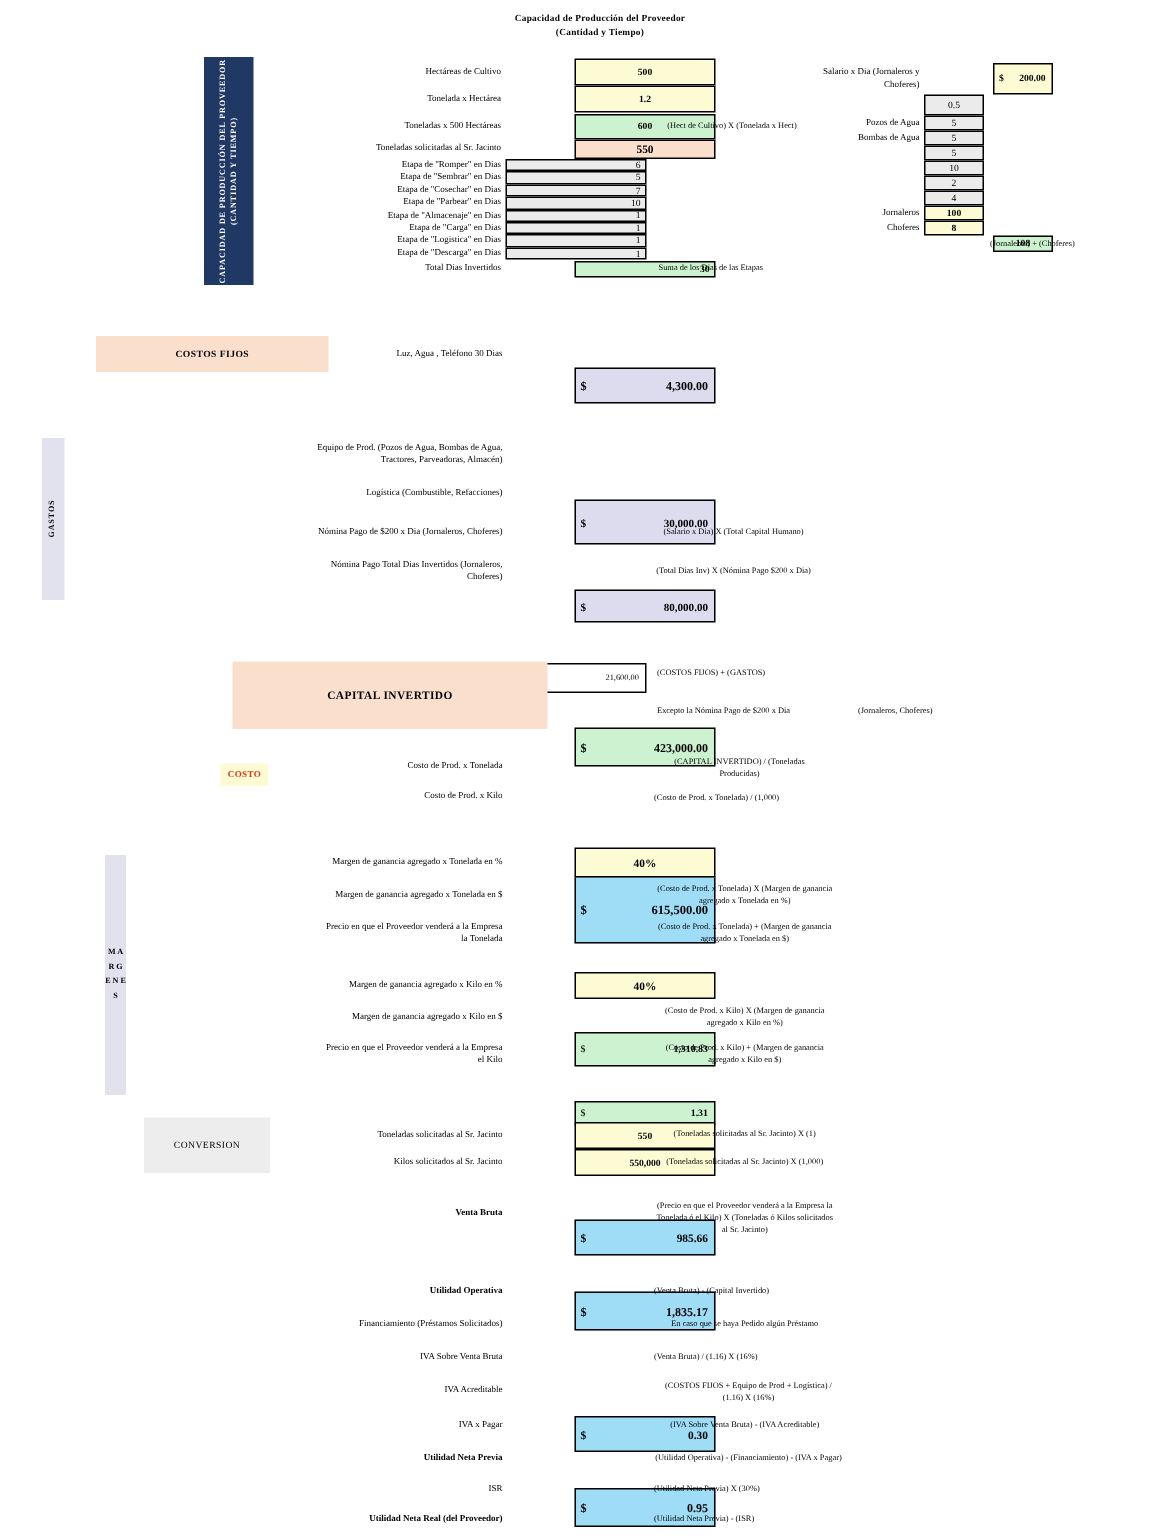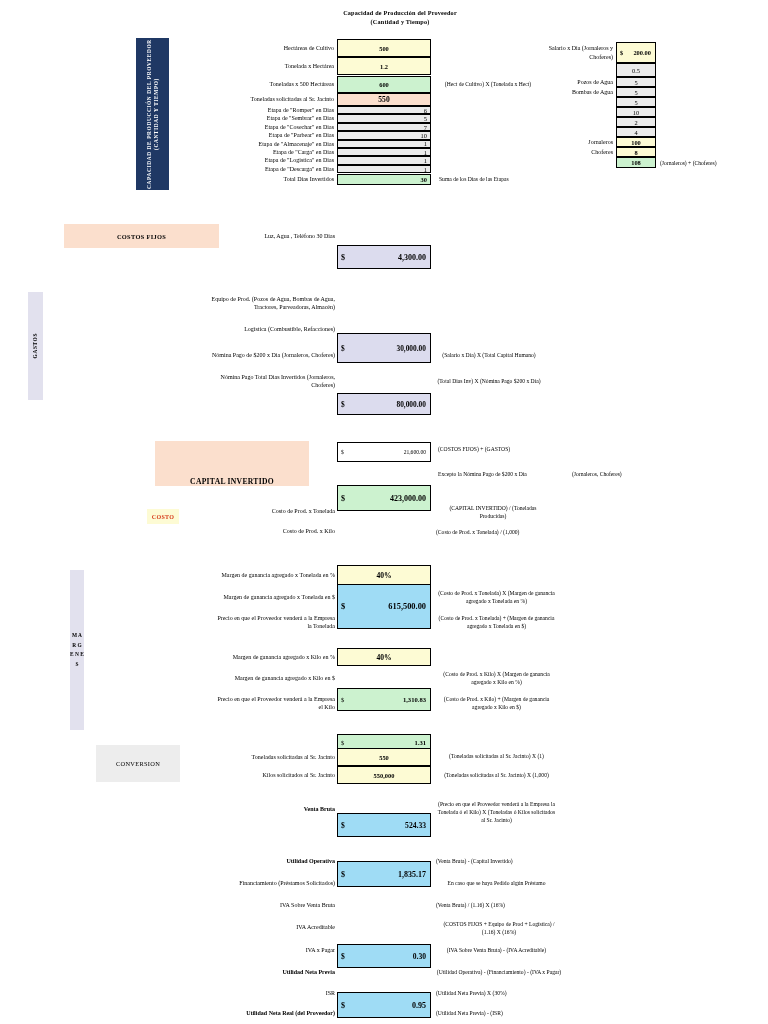--- a/index.html
+++ b/index.html
@@ -33,21 +33,21 @@
   .cell.money.plain .cur{font-weight:normal;}
 
   .yel{background:#fdfbd4;}
   .grn{background:#ccf2cf;}
   .pch{background:#fbdfcd;}
   .gry{background:#ebebeb;}
   .lav{background:#dcdcee;}
   .blu{background:#9fdcf5;}
   .wht{background:#ffffff;}
 
-  .thick{border:1.4px solid #000;}
+  .thick{border:1.4px solid #000;margin-left:46px;}
 
   
   .vbanner{background:#1f3864;color:#fff;display:flex;align-items:center;justify-content:center;}
   .vtext{writing-mode:vertical-rl;transform:rotate(180deg);font-size:5.4px;font-weight:bold;
          letter-spacing:.6px;line-height:7px;text-align:center;}
   .vgray{background:#e2e1ee;display:flex;align-items:center;justify-content:center;}
   .vgray .vtext{color:#000;}
 
   .hbanner{display:flex;align-items:center;justify-content:center;font-weight:bold;font-size:6.4px;letter-spacing:.3px;}
   .hband-pch{background:#fbdfcd;}
@@ -262,21 +262,21 @@
 
   <div class="abs lbl" style="left:210px;top:368px;width:127px;height:26px;">
       <span>Nómina Pago Total Dias Invertidos (Jornaleros, Choferes)</span>
     </div>
   <div class="abs cell money grn thick" style="left:337px;top:368px;width:94px;height:26px;font-size:8px;">
     <span class="cur">$</span>
     <span>423,000.00</span>
   </div>
   <div class="abs note" style="left:434px;top:368px;width:110px;height:26px;">(Total Dias Inv) X (Nómina Pago $200 x Dia)</div>
 
-  <div class="abs hbanner hband-pch" style="left:155px;top:441px;width:154px;height:45px;align-items:flex-end;">
+  <div class="abs hbanner hband-pch" style="left:155px;top:441px;width:210px;height:45px;">
     <span style="font-size:7.6px;">CAPITAL INVERTIDO</span>
   </div>
   <div class="abs cell money blu thick" style="left:337px;top:441px;width:94px;height:45px;font-size:8.4px;">
     <span class="cur">$</span>
     <span>615,500.00</span>
   </div>
   <div class="abs note l" style="left:436px;top:441px;width:160px;height:16px;">(COSTOS FIJOS) + (GASTOS)</div>
   <div class="abs note l" style="left:436px;top:468px;width:130px;height:12px;">Excepto la Nómina Pago de $200 x Dia</div>
   <div class="abs note l" style="left:570px;top:468px;width:120px;height:12px;">(Jornaleros, Choferes)</div>
 
@@ -311,21 +311,21 @@
     </div>
   <div class="abs cell ctr yel thick" style="left:337px;top:565px;width:94px;height:20px;font-size:7.6px;">
       <span style="width:100%;text-align:center;">40%</span>
     </div>
 
   <div class="abs lbl" style="left:215px;top:585px;width:122px;height:24px;">
       <span>Margen de ganancia agregado x Tonelada en $</span>
     </div>
   <div class="abs cell money blu thick" style="left:337px;top:585px;width:94px;height:24px;font-size:7.6px;">
     <span class="cur">$</span>
-    <span>524.33</span>
+    <span>985.66</span>
   </div>
   <div class="abs note" style="left:434px;top:585px;width:125px;height:24px;">(Costo de Prod. x Tonelada) X (Margen de ganancia agregado x Tonelada en %)</div>
 
   <div class="abs lbl" style="left:215px;top:609px;width:122px;height:26px;">
       <span>Precio en que el Proveedor venderá a la Empresa la Tonelada</span>
     </div>
   <div class="abs cell money blu thick" style="left:337px;top:609px;width:94px;height:26px;font-size:8px;">
     <span class="cur">$</span>
     <span>1,835.17</span>
   </div>

